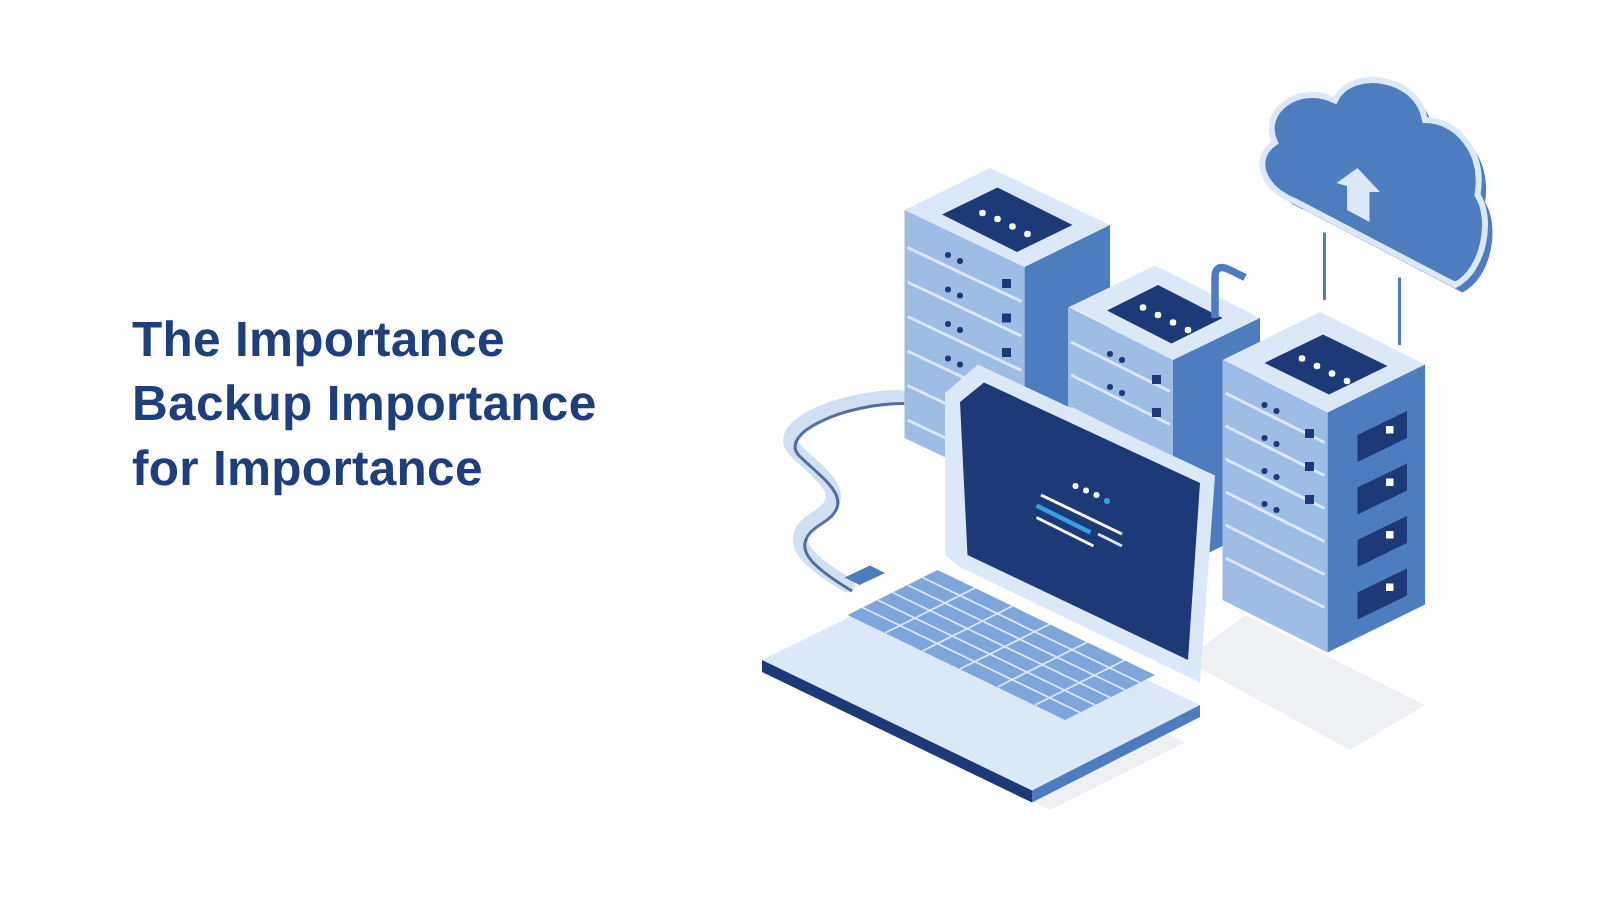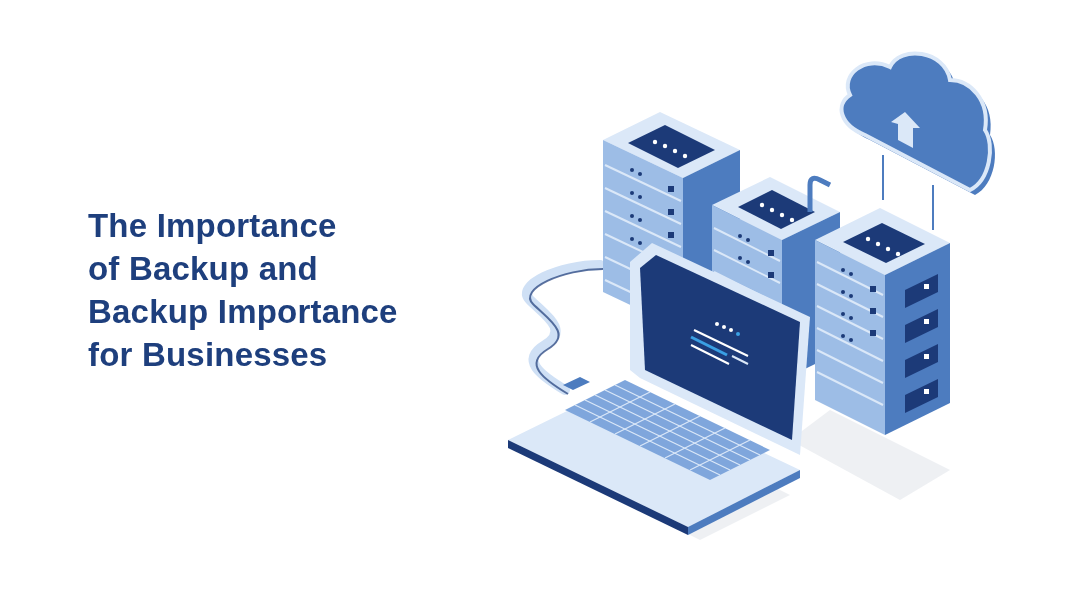--- a/index.html
+++ b/index.html
@@ -8,23 +8,22 @@
   .title { position: absolute; left: 88px; top: 204px; margin: 0; color: #1e3f7d; font-weight: 700; font-size: 33px; line-height: 43px; letter-spacing: 0.2px; }
   .title span { display: block; white-space: nowrap; }
   .illustration { position: absolute; left: 490px; top: 40px; width: 530px; height: 520px; }
 </style>
 </head>
 <body>
 
 <div class="hero">
   <h1 class="title">
     <span>The Importance</span>
-    <span>of Backup and</span>
     <span>Backup Importance</span>
-    <span>for Businesses</span>
+    <span>for Importance</span>
   </h1>
 
   <svg class="illustration" viewBox="490 40 530 520" xmlns="http://www.w3.org/2000/svg">
 
     <g fill="#eef0f3">
       <polygon points="830,410 950,470 900,500 790,440"></polygon>
       <polygon points="520,450 700,540 790,495 610,405"></polygon>
     </g>
 
     <g>

